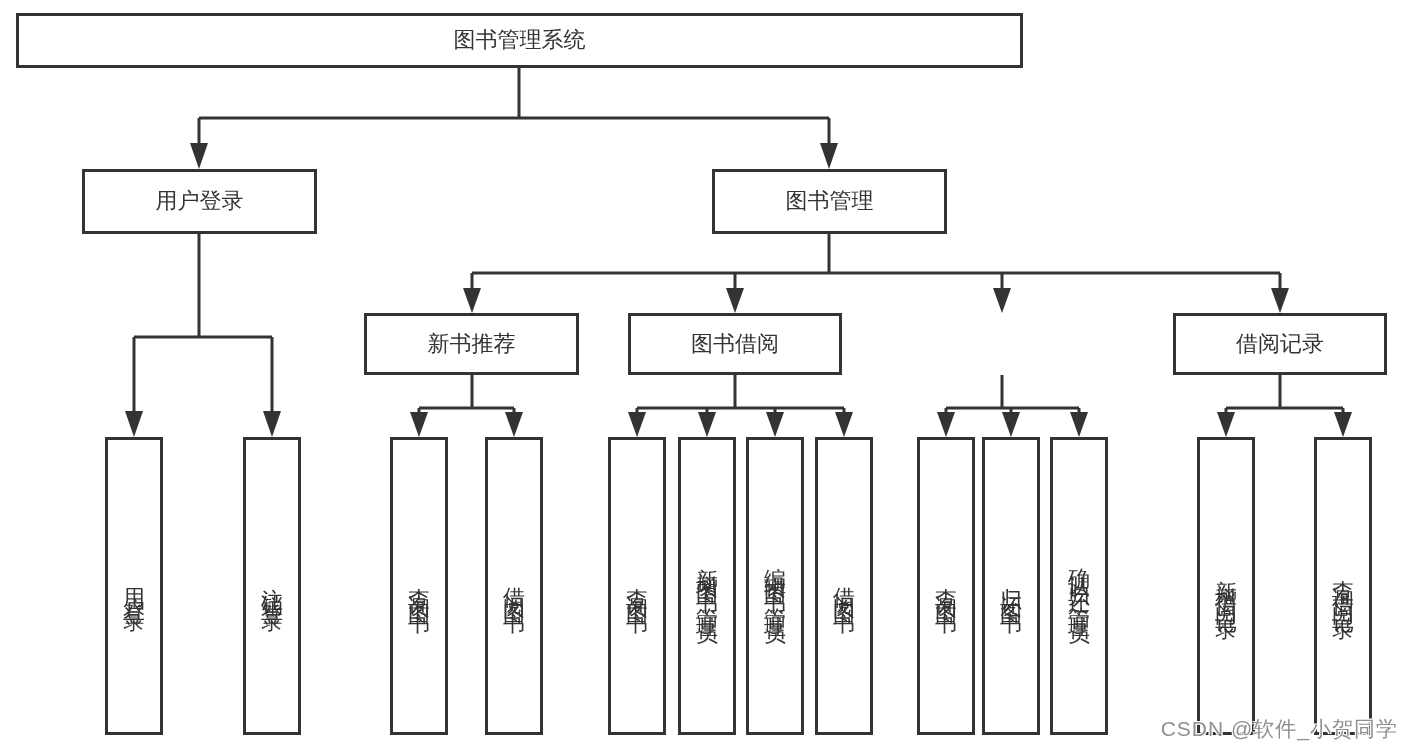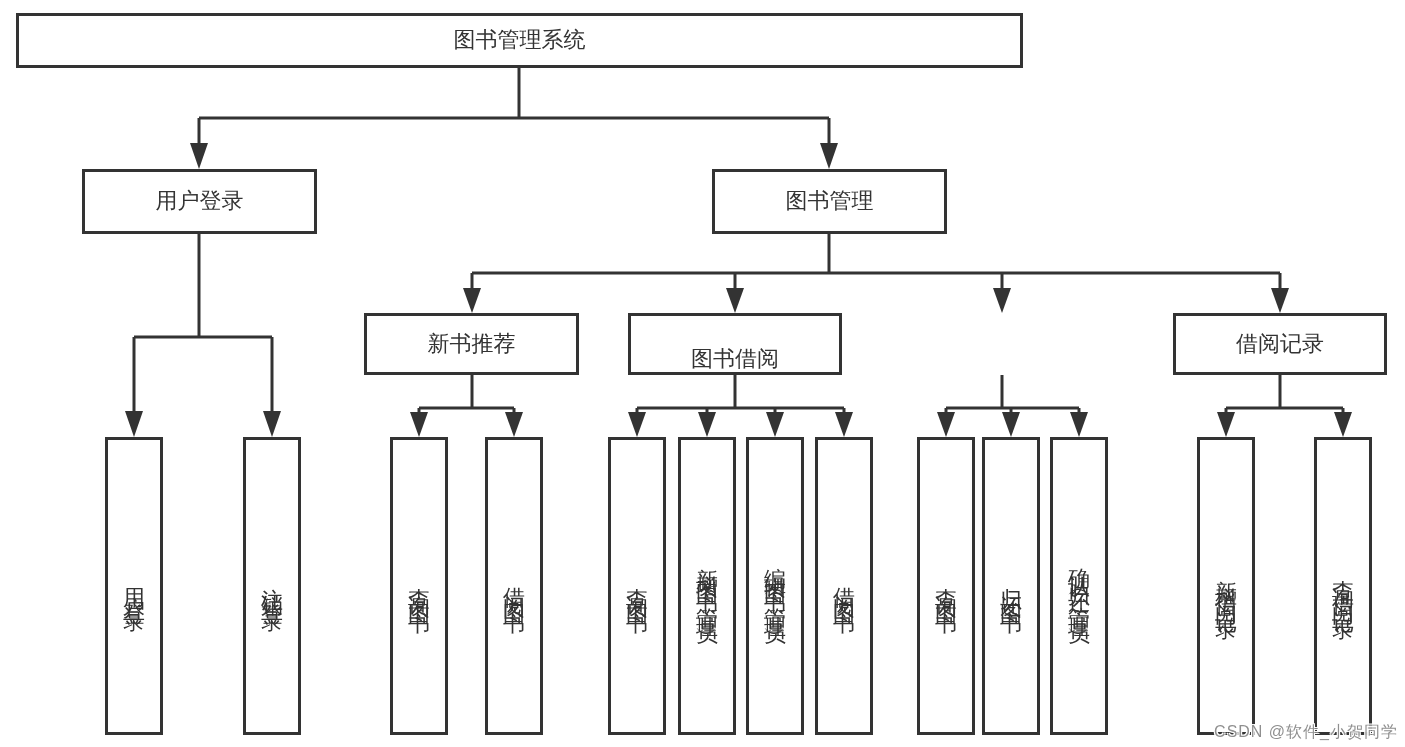--- a/index.html
+++ b/index.html
@@ -41,21 +41,21 @@
     font-size: 22px;
     line-height: 1;
   }
   
   .n-root   { left: 16px;  top: 13px;  width: 1007px; height: 55px; }
   
   .n-ulogin { left: 82px;  top: 169px; width: 235px; height: 65px; }
   .n-bmgmt  { left: 712px; top: 169px; width: 235px; height: 65px; }
   
   .n-nbr    { left: 364px;  top: 313px; width: 215px; height: 62px; }
-  .n-bb     { left: 628px;  top: 313px; width: 214px; height: 62px; align-items: flex-end; }
+  .n-bb     { left: 628px;  top: 313px; width: 214px; height: 62px; }
   .n-cb     { left: 895px;  top: 313px; width: 214px; height: 62px; }
   .n-br     { left: 1173px; top: 313px; width: 214px; height: 62px; }
   
   .leaf { top: 437px; width: 58px; height: 298px; }
   .l-a1 { left: 105px; }
   .l-a2 { left: 243px; }
   .l-b1 { left: 390px; }
   .l-b2 { left: 485px; }
   .l-c1 { left: 608px; }
   .l-c2 { left: 678px; }
@@ -63,21 +63,21 @@
   .l-c4 { left: 815px; }
   .l-d1 { left: 917px; }
   .l-d2 { left: 982px; }
   .l-d3 { left: 1050px; }
   .l-e1 { left: 1197px; }
   .l-e2 { left: 1314px; }
   .watermark {
     position: absolute;
     right: 7px;
     bottom: 4px;
-    font-size: 16px;
+    font-size: 21px;
     color: #8f8f8f;
     letter-spacing: 1px;
     text-shadow: 1px 1px 0 #ffffff, -1px -1px 0 #ffffff, 1px -1px 0 #ffffff, -1px 1px 0 #ffffff;
     z-index: 5;
     white-space: nowrap;
   }
 </style>
 </head>
 <body>
 

